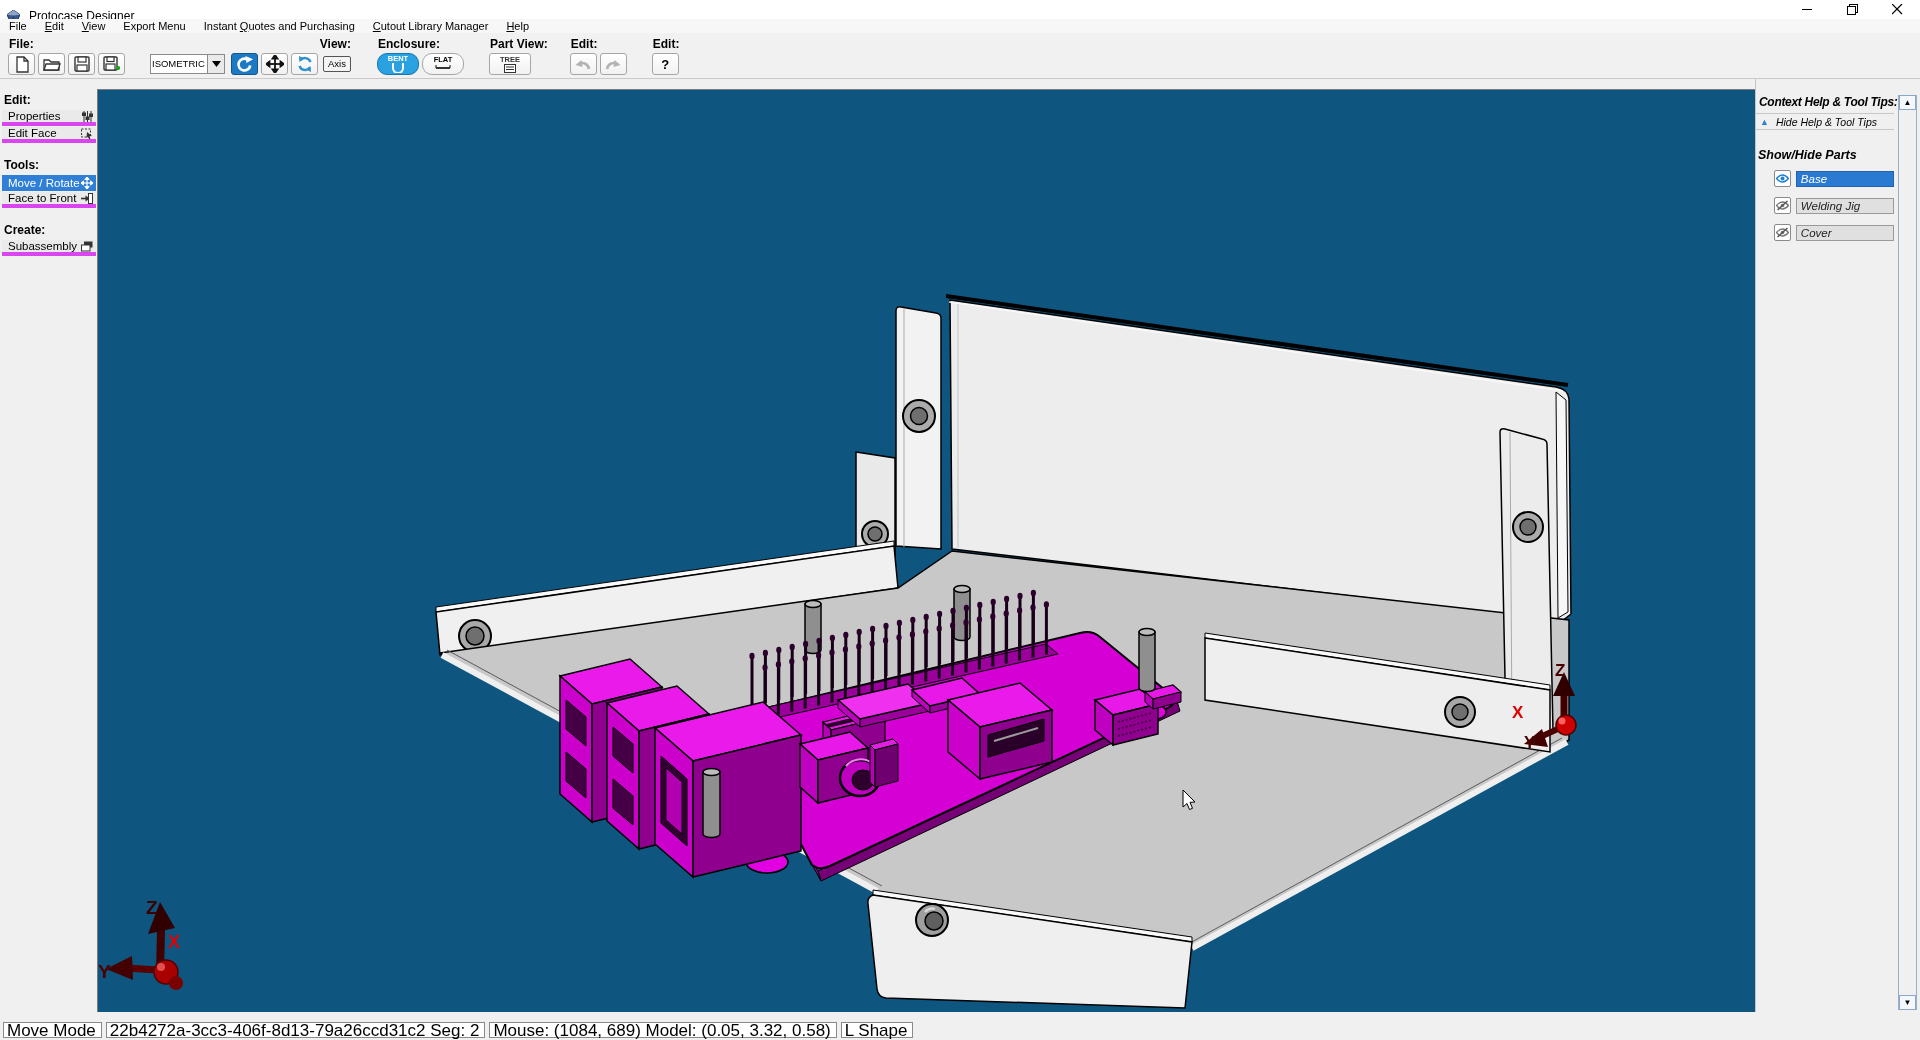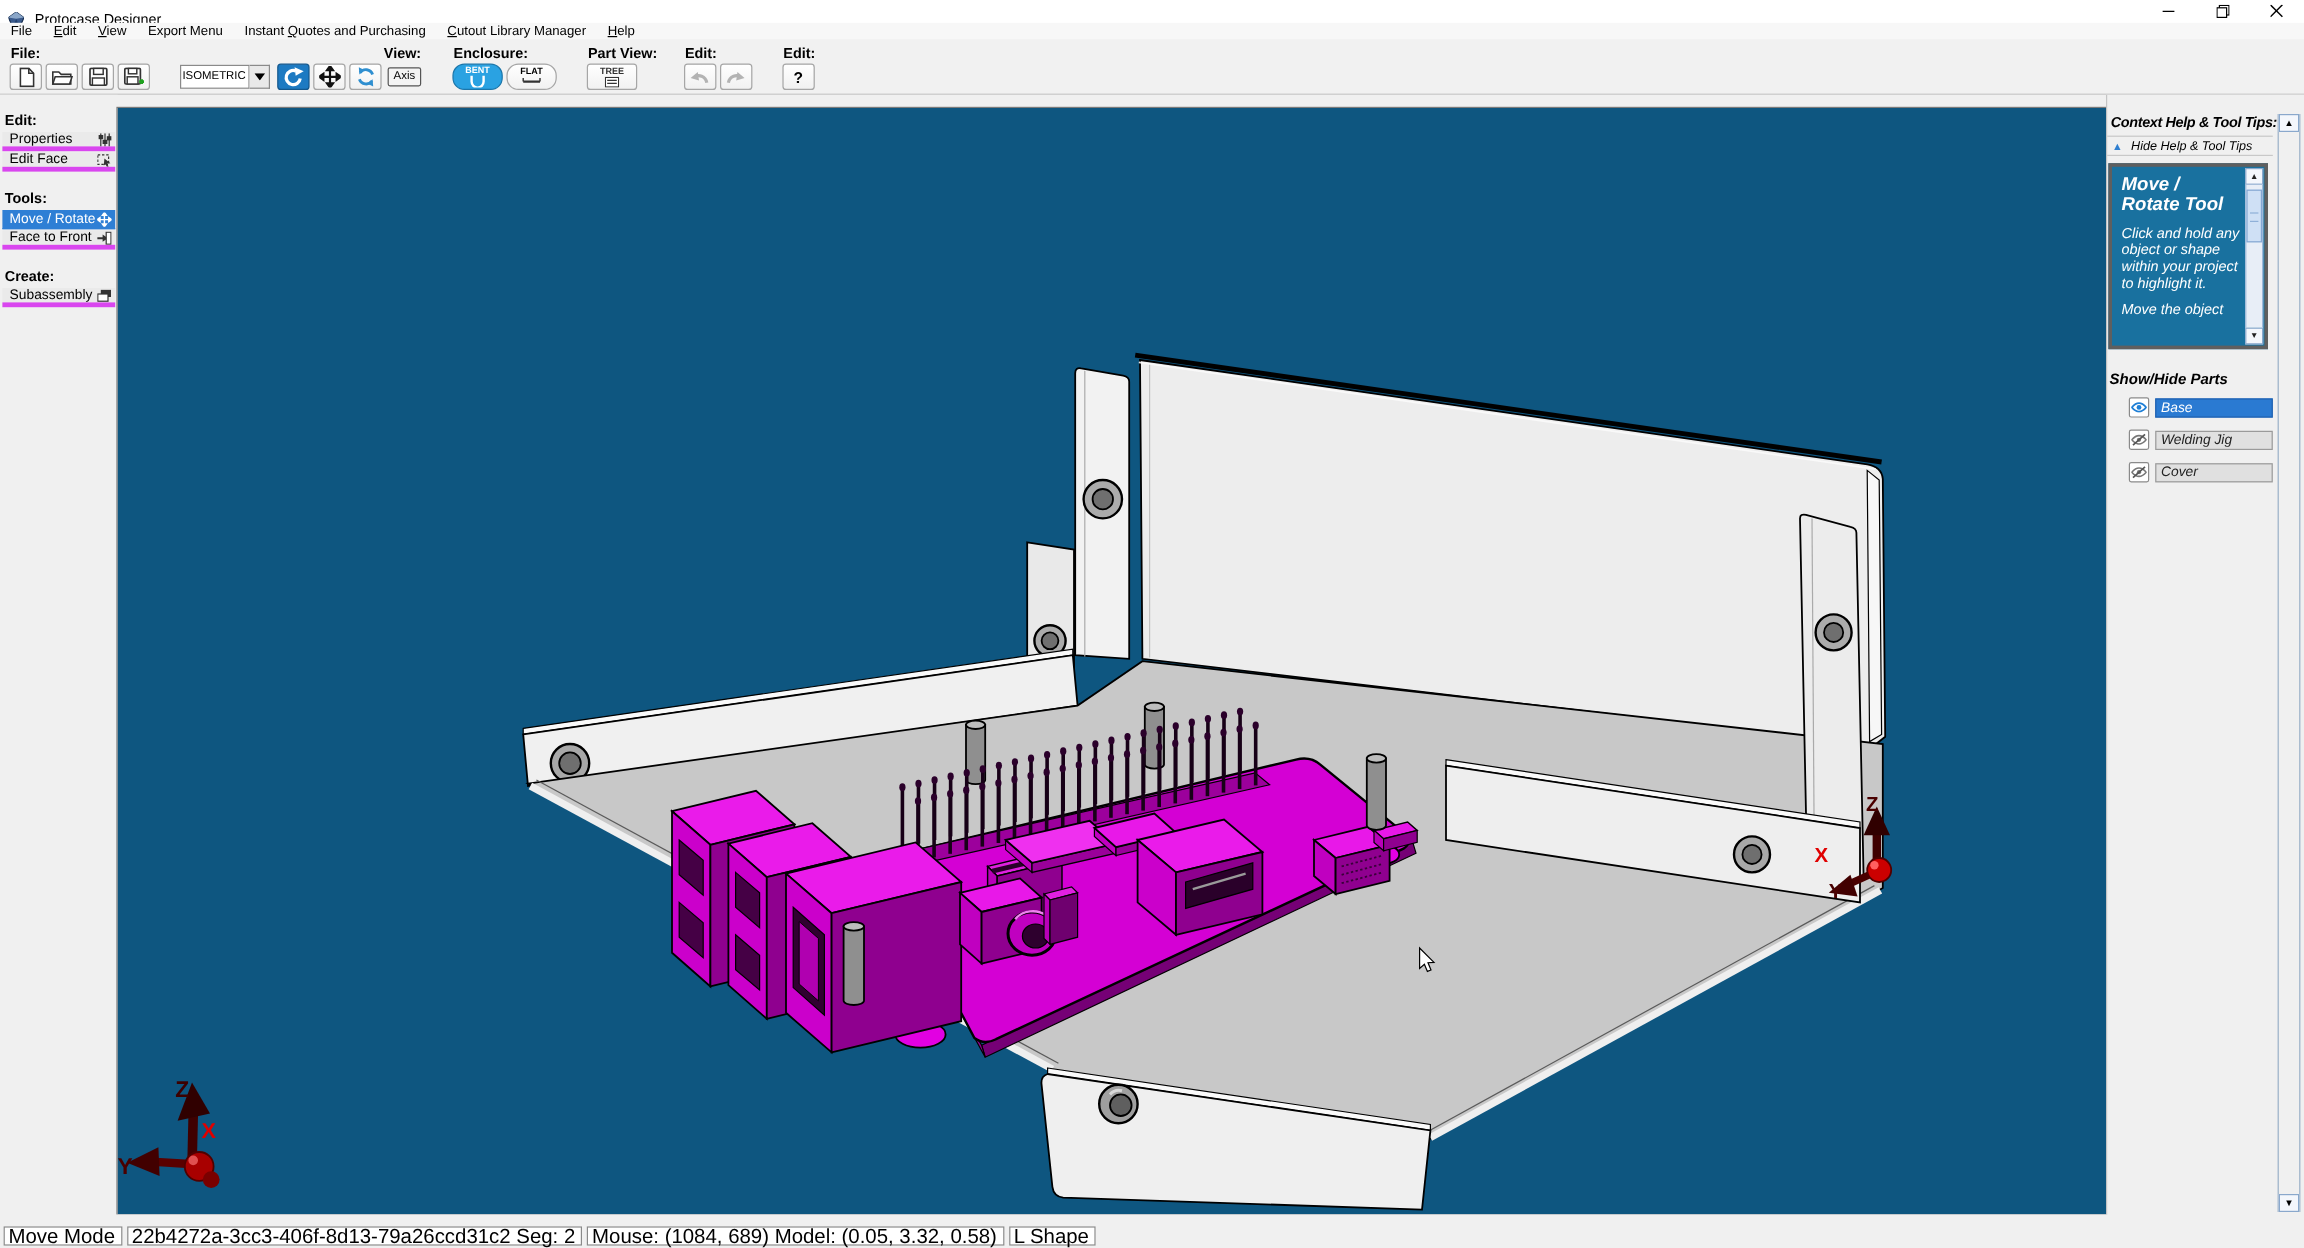--- a/index.html
+++ b/index.html
@@ -592,32 +592,20 @@
 </svg>
 </div>
 
 <div id="rightpanel">
   <div class="rp-content">
     <div class="rp-header">Context Help &amp; Tool Tips:</div>
     <div class="rp-hide">
       <span class="tri">▲</span>
       <span>Hide Help &amp; Tool Tips</span>
     </div>
-    <div class="tipbox">
-      <h2>Move / Rotate Tool</h2>
-      <p>Click and hold any object or shape within your project to highlight it.</p>
-      <p class="more">Move the object</p>
-      <div class="innerscroll">
-        <div class="iscr-btn">▲</div>
-        <div class="iscr-track">
-            <div class="iscr-thumb"></div>
-          </div>
-        <div class="iscr-btn">▼</div>
-      </div>
-    </div>
 
     <div class="rp-parts-header">Show/Hide Parts</div>
 
     <div class="part-row">
       <div class="eye-btn">
         <svg width="13" height="9" viewBox="0 0 13 9">
           <path d="M0.5,4.5 Q6.5,-2.5 12.5,4.5 Q6.5,11.5 0.5,4.5 Z" fill="none" stroke="#1e7fd6" stroke-width="1.4"></path>
           <circle cx="6.5" cy="4.5" r="2" fill="#1e7fd6"></circle>
           </svg>
       </div>

